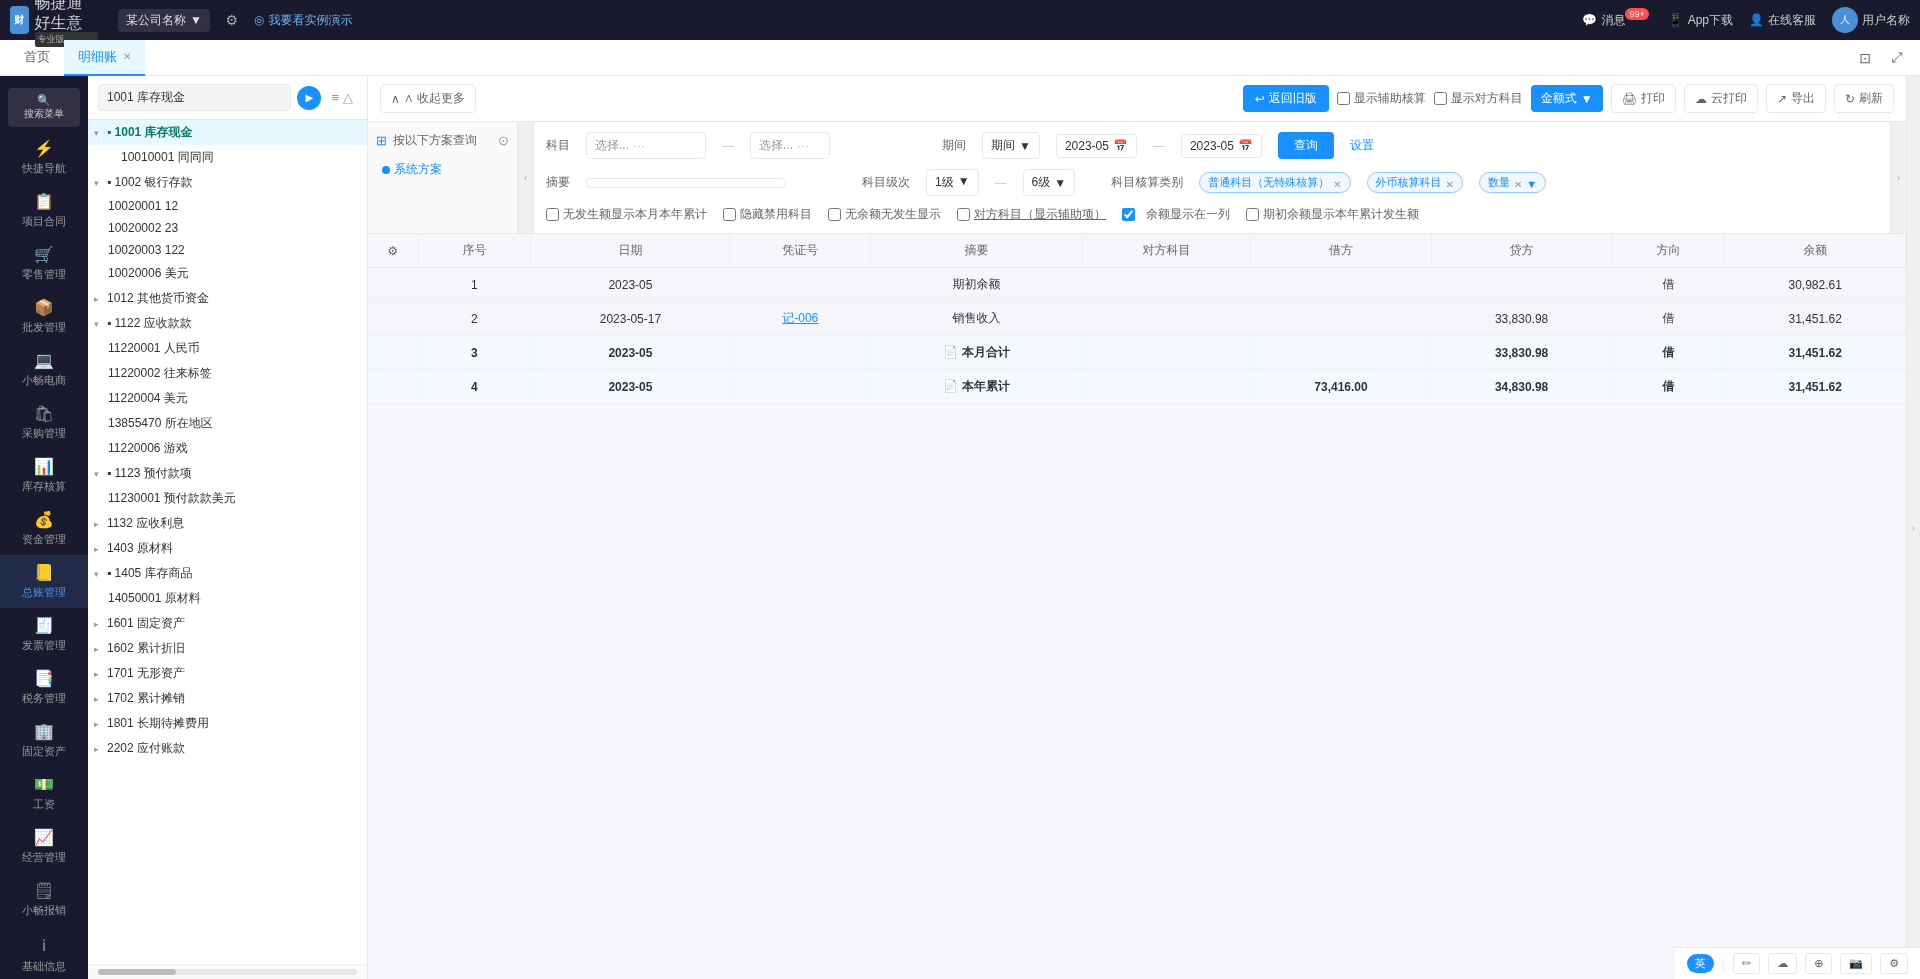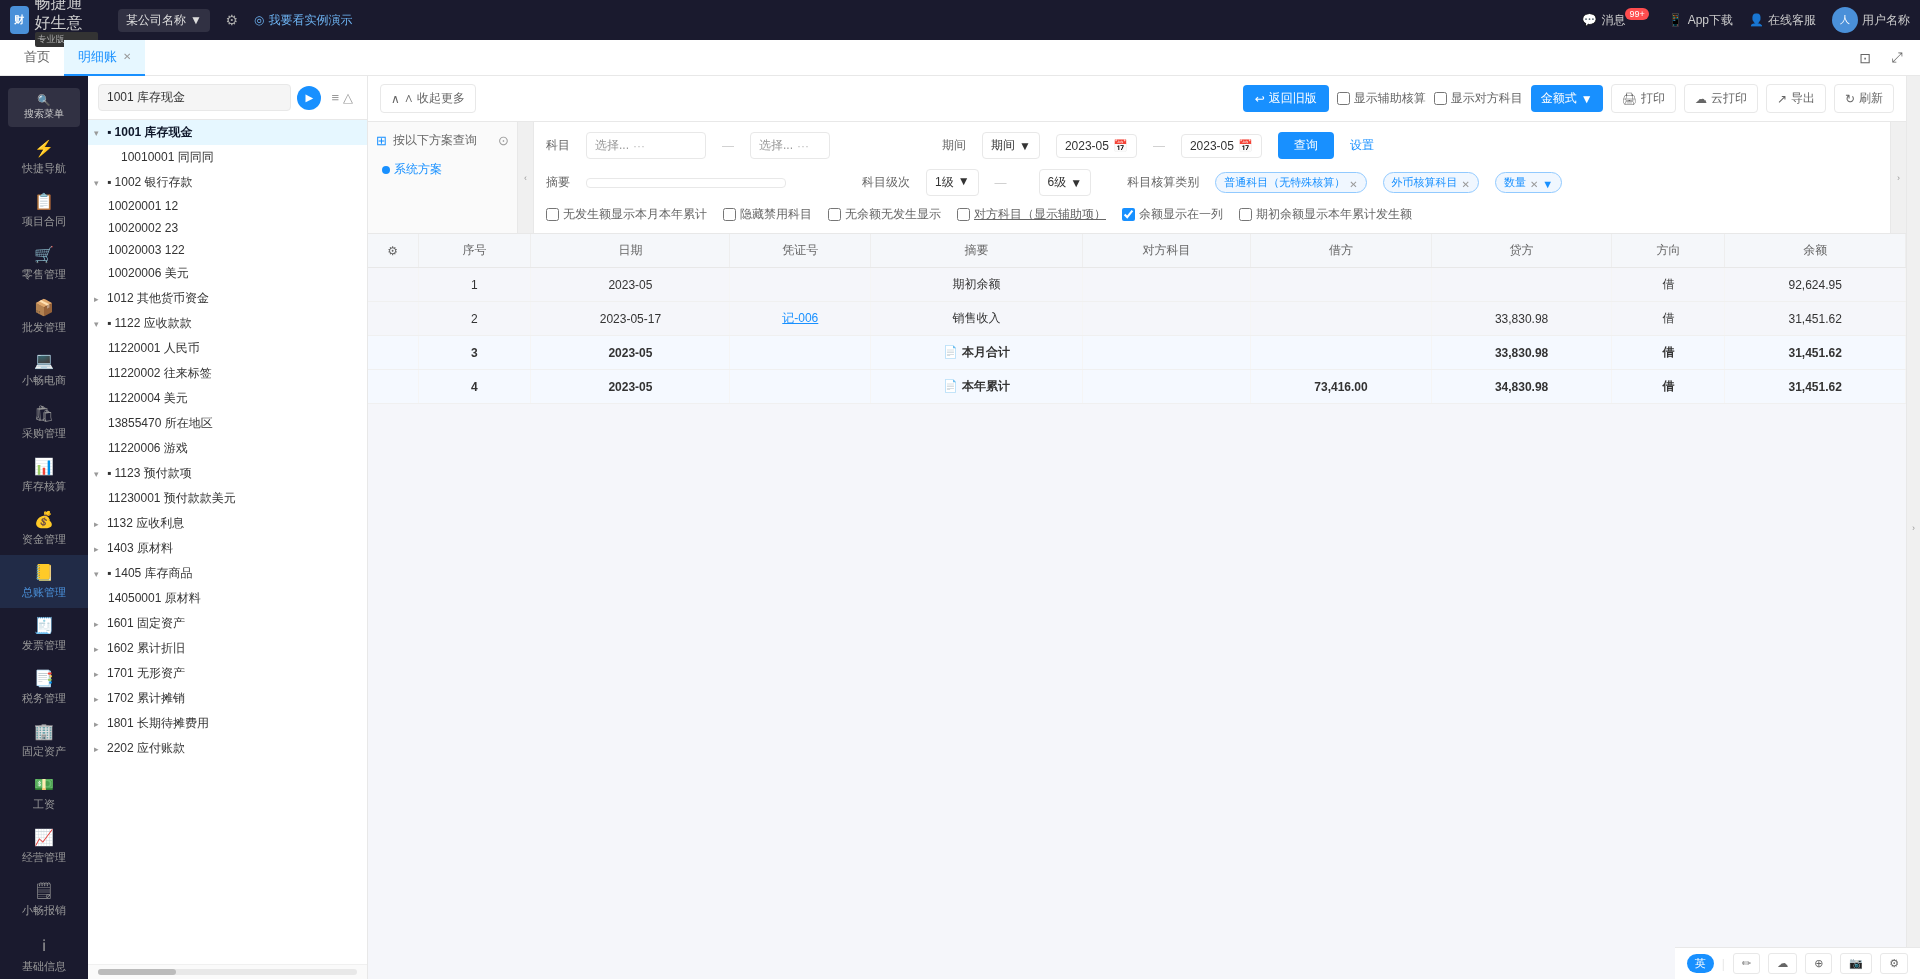--- a/index.html
+++ b/index.html
@@ -228,21 +228,21 @@
       <div class="tree-toolbar">
         <span class="tree-tool-icon">≡</span>
         <span class="tree-tool-icon">△</span>
       </div>
     </div>
 
     <div class="tree-content">
 
       <div class="tree-node selected">
         <span class="expand-icon">▾</span>
-        <span class="node-label" style="color:#0f172a;font-weight:bold;">▪ 1001 库存现金</span>
+        <span class="node-label" style="color:#0f766e;font-weight:bold;">▪ 1001 库存现金</span>
       </div>
       <div class="tree-node" style="padding-left:20px;">
         <span class="expand-icon"></span>
         <span class="node-label">10010001 同同同</span>
       </div>
 
       <div class="tree-node">
         <span class="expand-icon">▾</span>
         <span class="node-label">▪ 1002 银行存款</span>
       </div>
@@ -443,21 +443,21 @@
 
         <div style="display:flex;align-items:center;gap:16px;flex-wrap:wrap;">
           <span style="font-size:12px;color:#666;">摘要</span>
           <div style="border:1px solid #e8e8e8;border-radius:4px;padding:4px 8px;font-size:12px;background:#fff;width:200px;"></div>
           <span style="margin-left:60px;font-size:12px;color:#666;">科目级次</span>
           <div style="display:flex;gap:4px;border:1px solid #e8e8e8;border-radius:4px;padding:4px 8px;font-size:12px;cursor:pointer;">
             <span>1级</span>
             <span>▼</span>
           </div>
           <span style="color:#ccc;">—</span>
-          <div style="display:flex;align-items:center;gap:4px;border:1px solid #e8e8e8;border-radius:4px;padding:4px 8px;font-size:12px;cursor:pointer;margin-left:16px;">
+          <div style="display:flex;align-items:center;gap:4px;border:1px solid #e8e8e8;border-radius:4px;padding:4px 8px;font-size:12px;cursor:pointer;">
             <span>6级</span>
             <span>▼</span>
           </div>
           <span style="font-size:12px;color:#666;margin-left:20px;">科目核算类别</span>
           <div class="tag-chip">
             <span>普通科目（无特殊核算）</span>
             <span class="close">✕</span>
           </div>
           <div class="tag-chip">
             <span>外币核算科目</span>
@@ -480,21 +480,21 @@
             <span>隐藏禁用科目</span>
           </label>
           <label style="display:flex;align-items:center;gap:4px;font-size:12px;color:#666;cursor:pointer;">
             <input type="checkbox" style="">
             <span>无余额无发生显示</span>
           </label>
           <label style="display:flex;align-items:center;gap:4px;font-size:12px;color:#666;cursor:pointer;text-decoration:underline;">
             <input type="checkbox" style="">
             <span>对方科目（显示辅助项）</span>
           </label>
-          <label style="display:flex;align-items:center;gap:4px;font-size:12px;color:#666;cursor:pointer;">
+          <label style="display:flex;align-items:center;gap:11px;font-size:12px;color:#666;cursor:pointer;">
             <input type="checkbox" checked="" style="">
             <span>余额显示在一列</span>
           </label>
           <label style="display:flex;align-items:center;gap:4px;font-size:12px;color:#666;cursor:pointer;">
             <input type="checkbox" style="">
             <span>期初余额显示本年累计发生额</span>
           </label>
         </div>
       </div>
 
@@ -521,21 +521,21 @@
           <tr>
             <td></td>
             <td>1</td>
             <td>2023-05</td>
             <td></td>
             <td>期初余额</td>
             <td></td>
             <td></td>
             <td></td>
             <td>借</td>
-            <td>92,624.95</td>
+            <td>30,982.61</td>
           </tr>
           <tr>
             <td></td>
             <td>2</td>
             <td>2023-05-17</td>
             <td><span class="voucher-link">记-006</span></td>
             <td>销售收入</td>
             <td></td>
             <td></td>
             <td>33,830.98</td>

